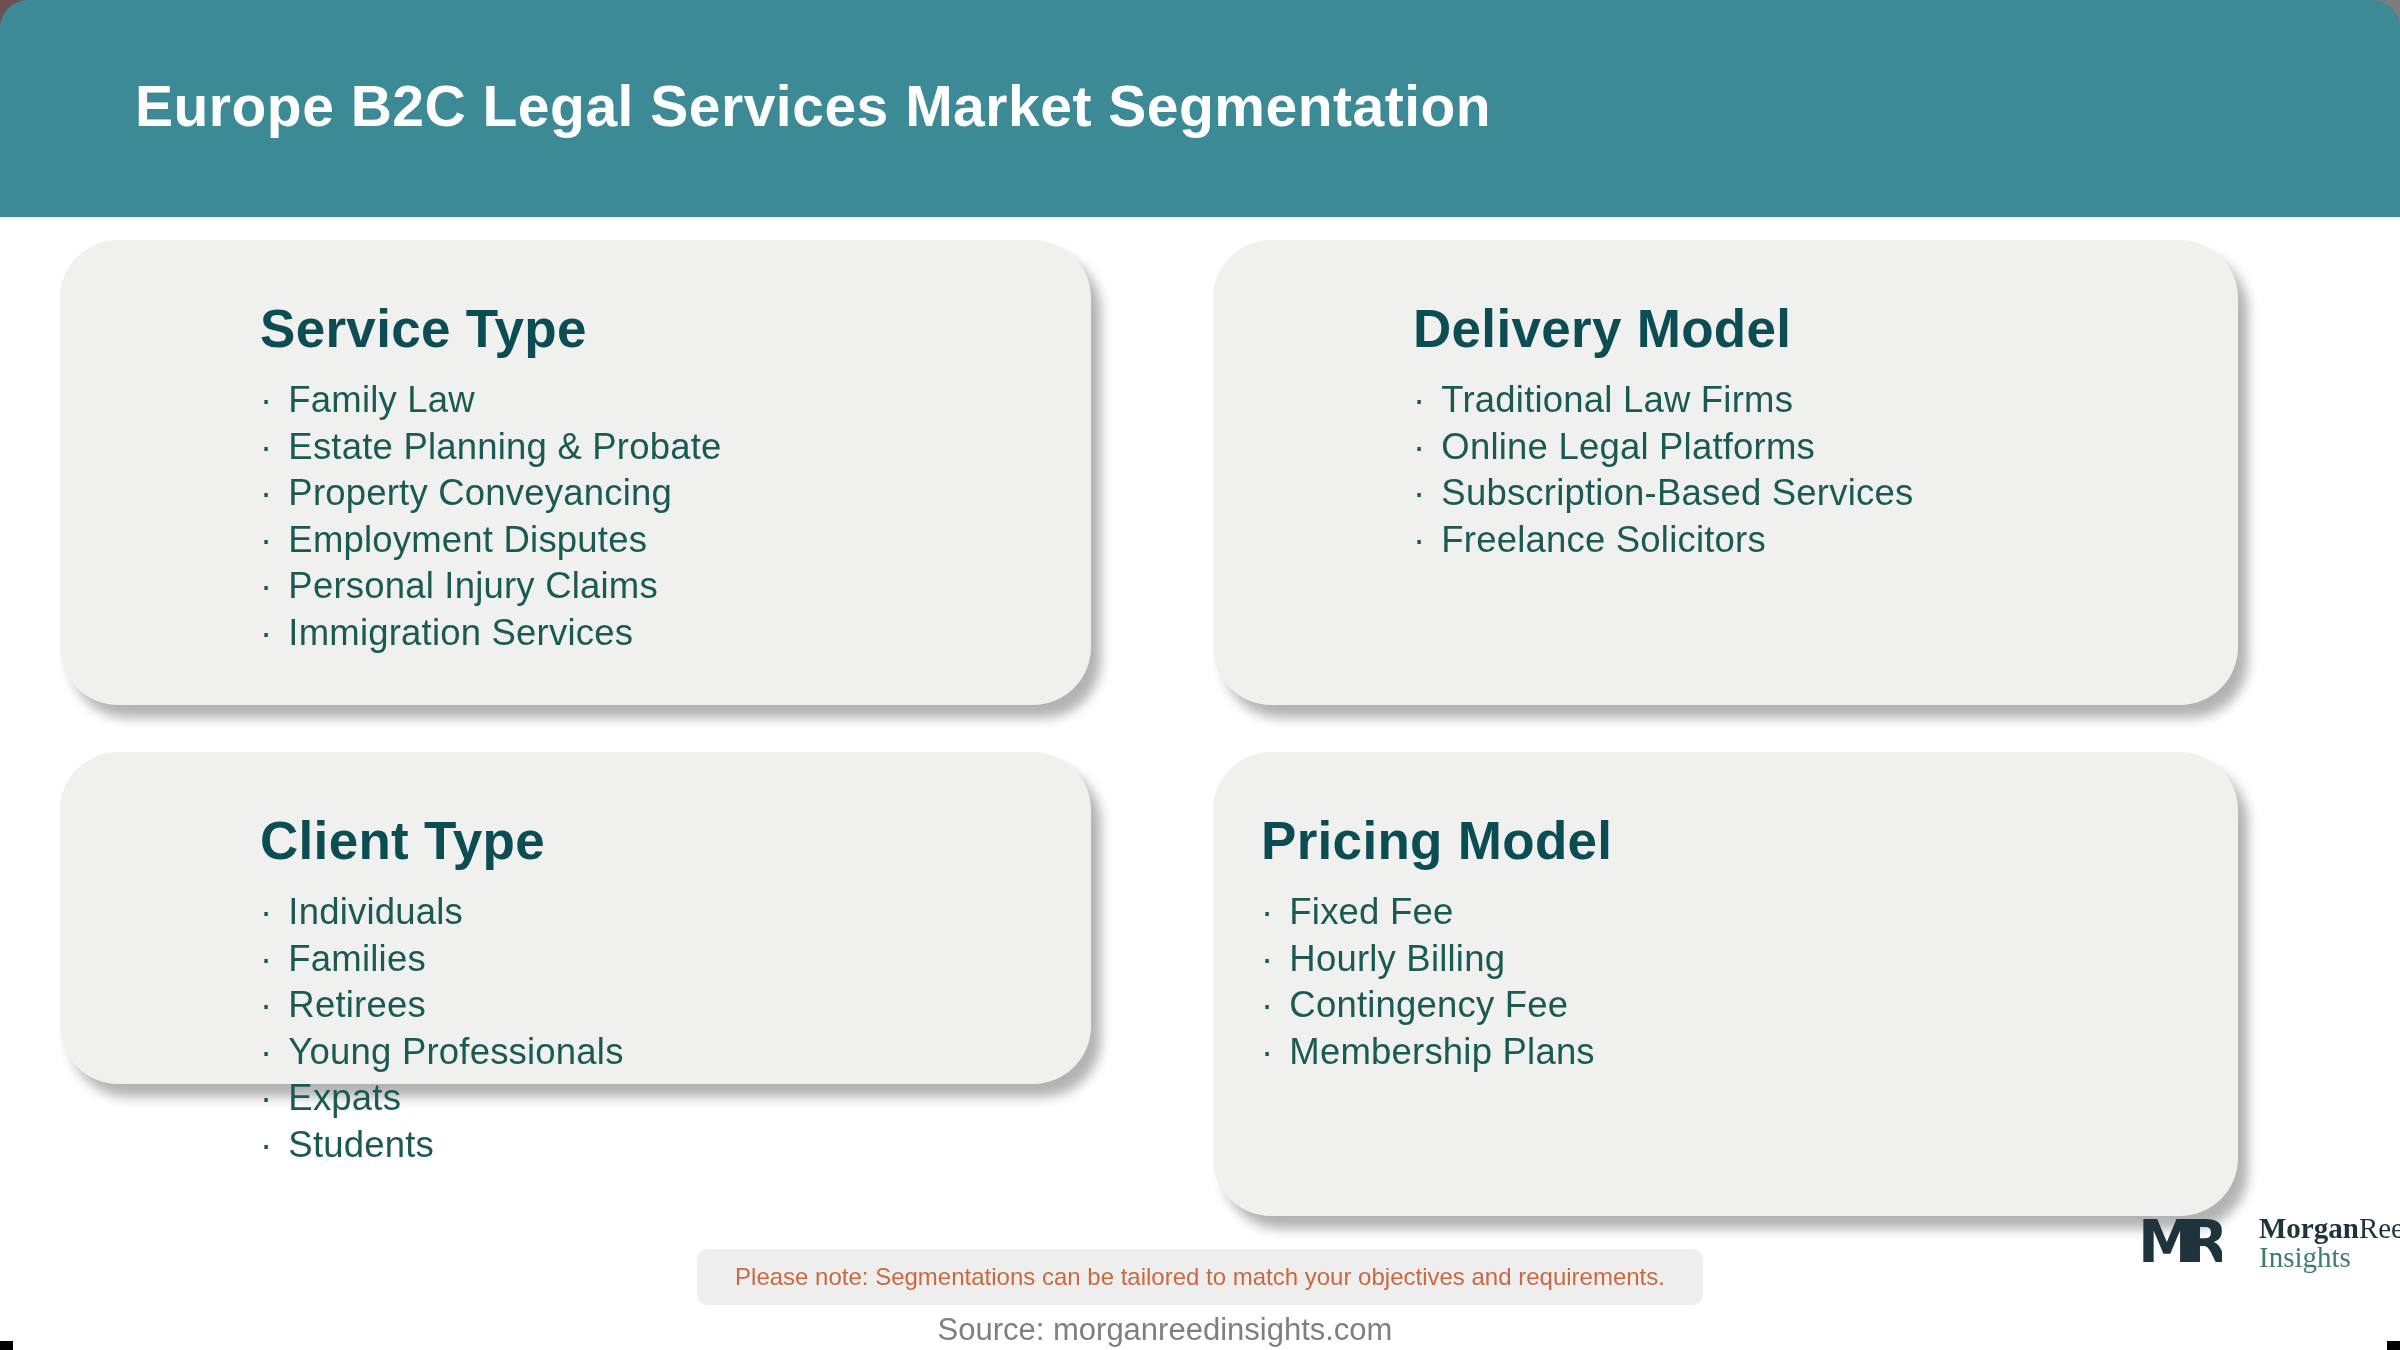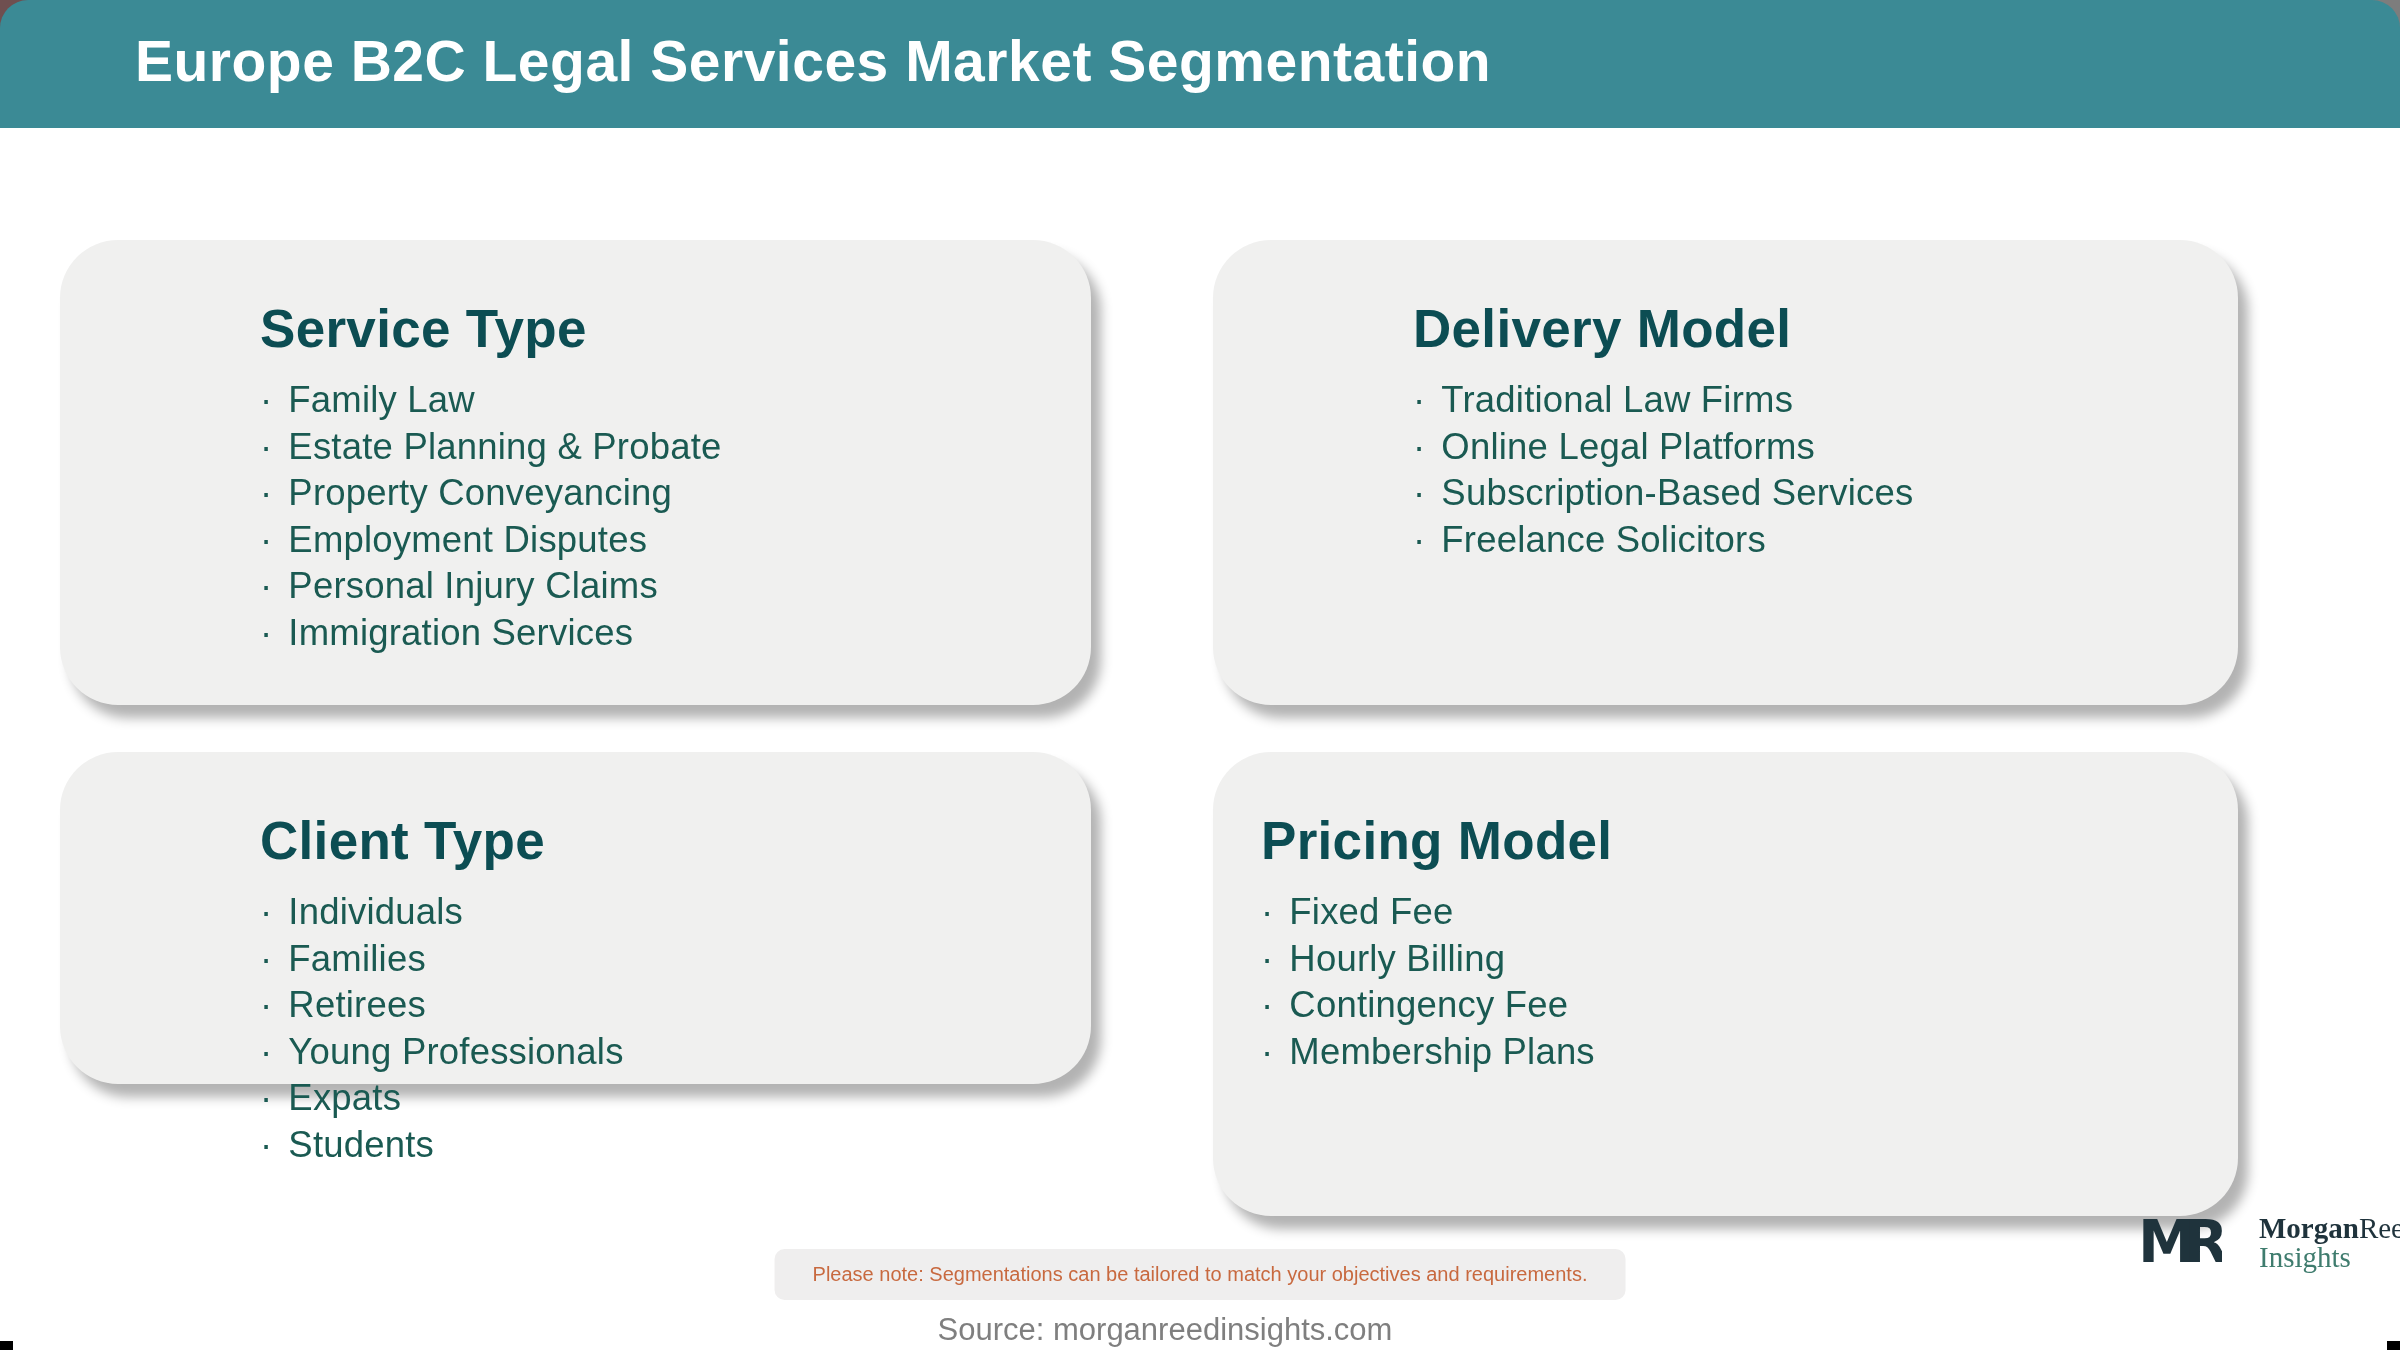--- a/index.html
+++ b/index.html
@@ -7,21 +7,21 @@
     position:relative;
     width:2400px;height:1350px;
     background:#ffffff;
     overflow:hidden;
     font-family:"Liberation Sans", sans-serif;
   }
   
   .corner-tl{position:absolute;top:0;left:0;width:42px;height:42px;background:#6f4f50;z-index:0;}
   .corner-tr{position:absolute;top:0;right:0;width:46px;height:46px;background:#7d7d7d;z-index:0;}
   .header{
-    position:absolute;top:0;left:0;right:0;height:128px;
+    position:absolute;top:0;left:0;right:0;height:217px;
     background:var(--header-teal,#3b8a95);
     border-radius:28px 28px 0 0;
     z-index:1;
   }
   .header-title{
     position:absolute;left:135px;top:50%;
     transform:translateY(-54%);
     color:var(--header-title,#ffffff);
     font-size:57px;font-weight:700;letter-spacing:0.5px;
     white-space:nowrap;
@@ -51,21 +51,21 @@
     font-size:36.5px;line-height:46.5px;
     color:var(--card-item,#1a5a52);
     letter-spacing:0.2px;
   }
   .bullet{margin-right:16px;}
   .note-bar{
     position:absolute;top:1249px;left:50%;
     transform:translateX(-50%);
     background:var(--note-bg,#efeeee);
     color:var(--note-text,#c8693f);
-    font-size:20px;
+    font-size:24px;
     padding:14px 38px;
     border-radius:10px;
     white-space:nowrap;
     z-index:1;
   }
   .source-line{
     position:absolute;top:1312px;left:0;width:2330px;
     text-align:center;
     color:var(--source-text,#7f7f7f);
     font-size:31px;

